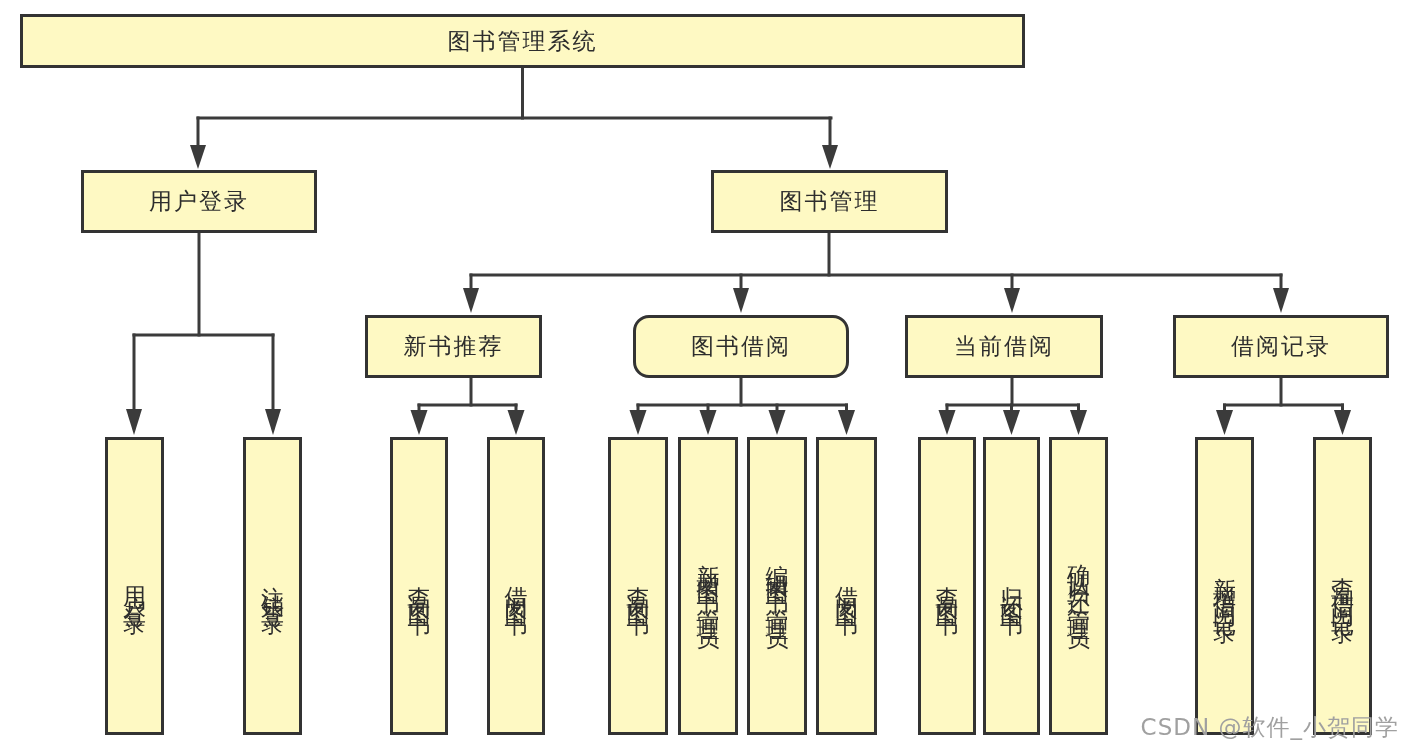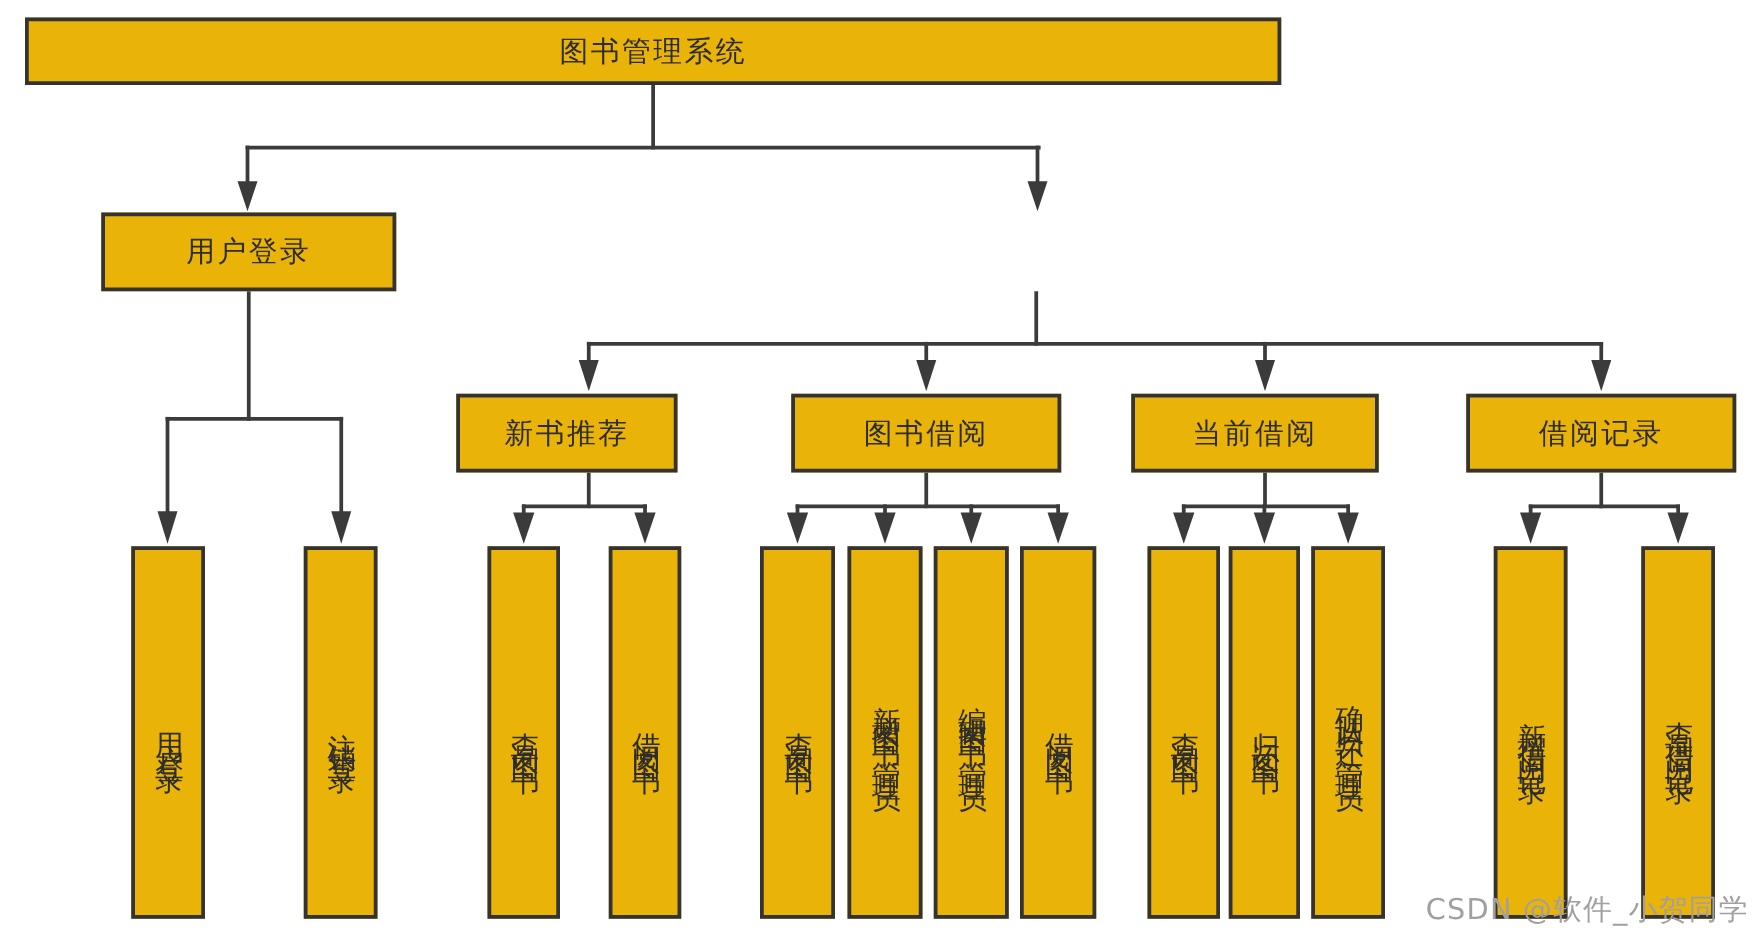--- a/index.html
+++ b/index.html
@@ -4,21 +4,21 @@
 <style>
   html,body{margin:0;padding:0;}
   body{
     width:1405px;height:747px;position:relative;background:#ffffff;
     font-family:"DejaVu Sans","Liberation Sans",sans-serif;
     overflow:hidden;
   }
   .canvas{position:absolute;left:0;top:0;width:1405px;height:747px;}
   .connector-layer{position:absolute;left:0;top:0;pointer-events:none;}
   .box{
-    position:absolute;background:#eab308;border:3px solid #333333;
+    position:absolute;background:#fef9c3;border:3px solid #333333;
     box-sizing:border-box;display:flex;align-items:center;justify-content:center;
     color:#2d2d2d;z-index:2;
   }
   .h{font-size:23px;letter-spacing:2px;white-space:nowrap;}
   .v{
     writing-mode:vertical-rl;text-orientation:mixed;
     font-size:23px;letter-spacing:9px;line-height:1;
   }
   .watermark{
     position:absolute;top:712px;right:6px;z-index:5;
@@ -99,23 +99,24 @@
       <polygon points="1070,410 1087,410 1078.5,435"></polygon>
 
       <polygon points="1216,410 1233,410 1224.5,435"></polygon>
       <polygon points="1334,410 1351,410 1342.5,435"></polygon>
     </g>
   </svg>
 
   <div class="box h" style="left:20px;top:14px;width:1005px;height:54px;">图书管理系统</div>
 
   <div class="box h" style="left:81px;top:170px;width:236px;height:63px;">用户登录</div>
+  <div class="box h" style="left:711px;top:170px;width:237px;height:63px;">图书管理</div>
 
   <div class="box h" style="left:365px;top:315px;width:177px;height:63px;">新书推荐</div>
-  <div class="box h" style="left:633px;top:315px;width:216px;height:63px;">图书借阅</div>
+  <div class="box h" style="left:633px;top:315px;width:216px;height:63px;border-radius:16px;">图书借阅</div>
   <div class="box h" style="left:905px;top:315px;width:198px;height:63px;">当前借阅</div>
   <div class="box h" style="left:1173px;top:315px;width:216px;height:63px;">借阅记录</div>
 
   <div class="box v" style="left:105px;top:437px;width:59px;height:298px;">用户登录</div>
   <div class="box v" style="left:243px;top:437px;width:59px;height:298px;">注销登录</div>
 
   <div class="box v" style="left:390px;top:437px;width:58px;height:298px;">查询图书</div>
   <div class="box v" style="left:487px;top:437px;width:58px;height:298px;">借阅图书</div>
 
   <div class="box v" style="left:608px;top:437px;width:60px;height:298px;">查询图书</div>

